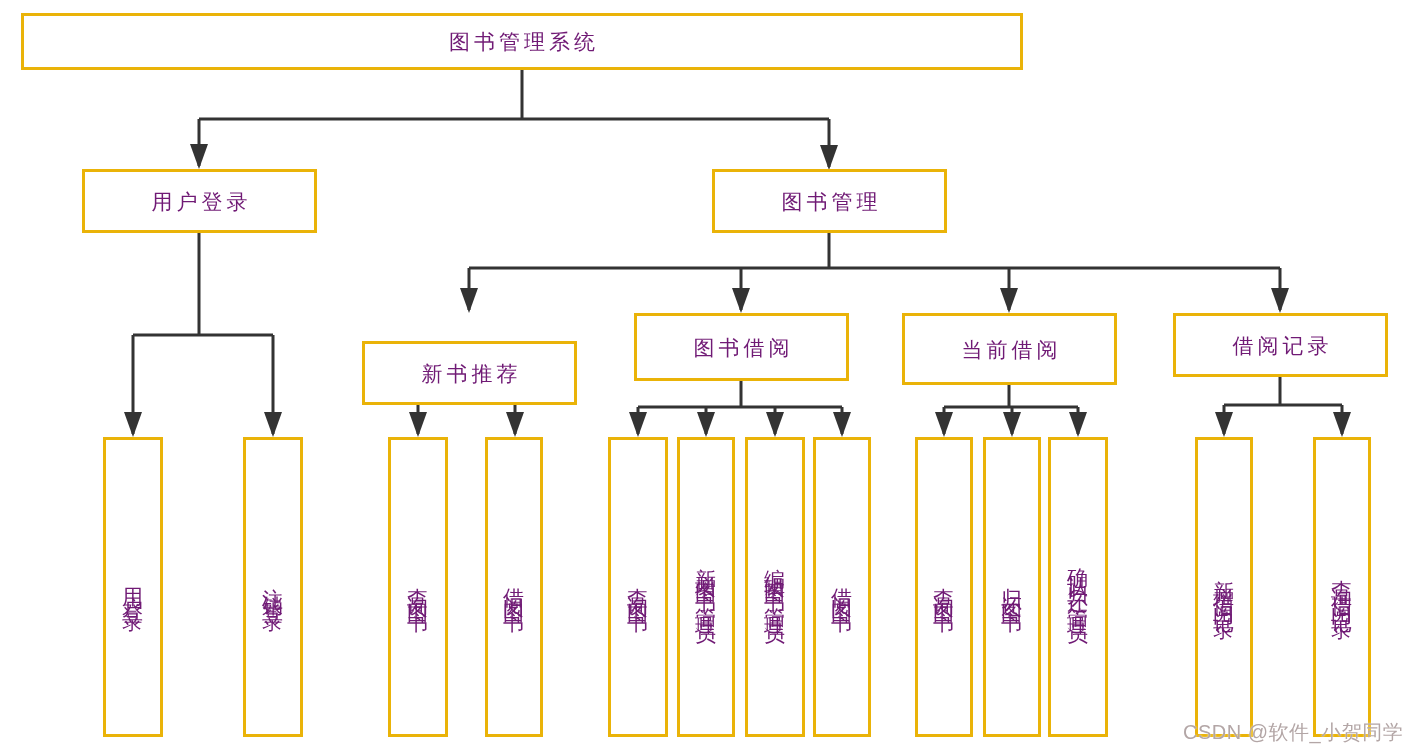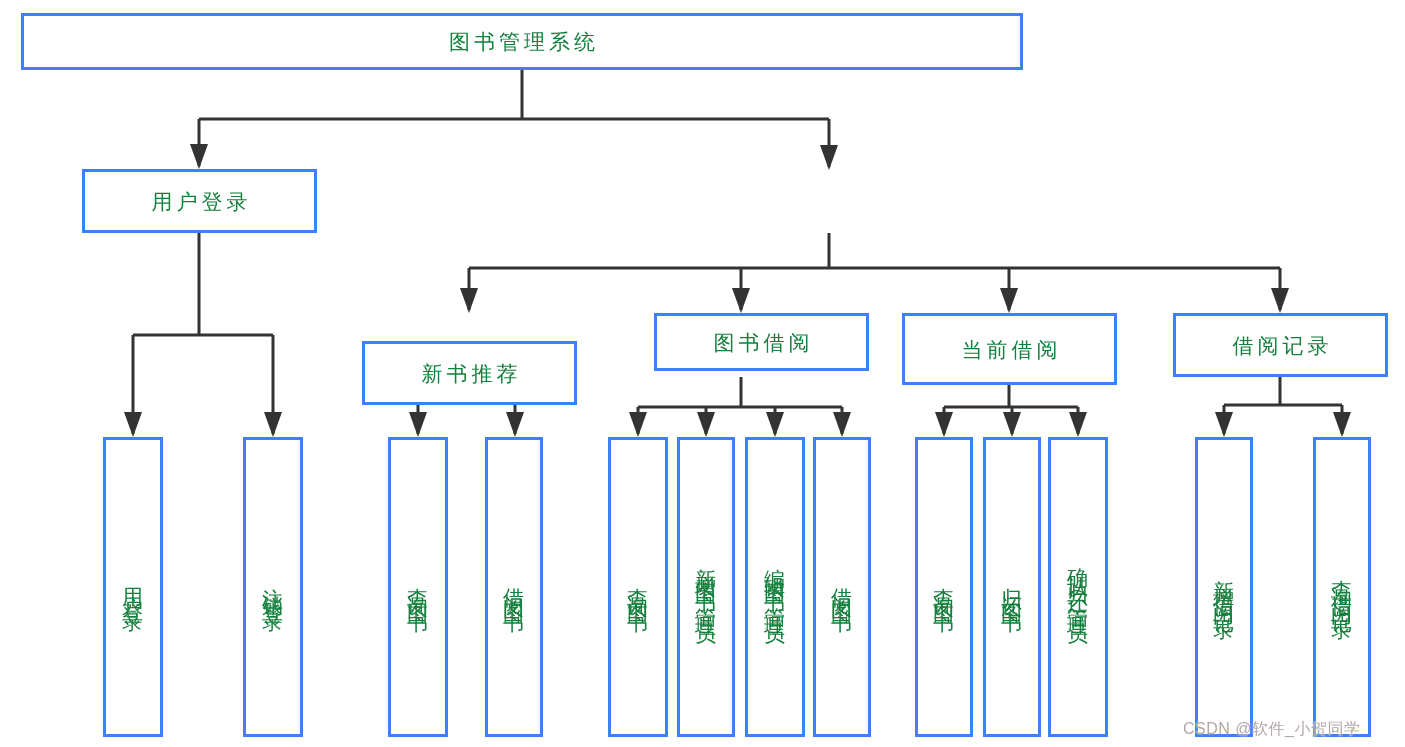--- a/index.html
+++ b/index.html
@@ -13,40 +13,40 @@
   }
   .wires {
     position: absolute;
     left: 0; top: 0;
     width: 1405px; height: 747px;
   }
   .node {
     position: absolute;
     box-sizing: border-box;
     background: #ffffff;
-    border: 3px solid #3b82f6;
-    color: #15803d;
+    border: 3px solid #eab308;
+    color: #701a75;
     display: flex;
     align-items: center;
     justify-content: center;
     font-size: 21px;
     line-height: 1;
   }
   .node.h { letter-spacing: 4px; text-indent: 4px; }
   .node.v {
     writing-mode: vertical-rl;
     text-orientation: mixed;
     letter-spacing: 8px;
     font-size: 21px;
   }
   .watermark {
     position: absolute;
     left: 1183px;
     top: 719px;
-    font-size: 16px;
+    font-size: 20px;
     letter-spacing: 0.5px;
     color: #b3a6a6;
     text-shadow: 0 0 2px rgba(255,255,255,0.9);
     white-space: nowrap;
     z-index: 5;
   }
 </style>
 </head>
 <body>
 
@@ -88,23 +88,24 @@
       <polygon points="1003,412 1021,412 1012,437"></polygon>
       <polygon points="1069,412 1087,412 1078,437"></polygon>
       <polygon points="1215,412 1233,412 1224,437"></polygon>
       <polygon points="1333,412 1351,412 1342,437"></polygon>
     </g>
   </svg>
 
   <div class="node h" style="left:21px; top:13px; width:1002px; height:57px;">图书管理系统</div>
 
   <div class="node h" style="left:82px; top:169px; width:235px; height:64px;">用户登录</div>
+  <div class="node h" style="left:712px; top:169px; width:235px; height:64px;">图书管理</div>
 
   <div class="node h" style="left:362px; top:313px; width:215px; height:64px;margin-top:28px;">新书推荐</div>
-  <div class="node h" style="left:634px; top:313px; width:215px; height:58px;margin-left:20px;">图书借阅</div>
+  <div class="node h" style="left:634px; top:313px; width:215px; height:68px;">图书借阅</div>
   <div class="node h" style="left:902px; top:313px; width:215px; height:72px;">当前借阅</div>
   <div class="node h" style="left:1173px; top:313px; width:215px; height:64px;">借阅记录</div>
 
   <div class="node v" style="left:103px; top:437px; width:60px; height:300px;">用户登录</div>
   <div class="node v" style="left:243px; top:437px; width:60px; height:300px;">注销登录</div>
 
   <div class="node v" style="left:388px; top:437px; width:60px; height:300px;">查询图书</div>
   <div class="node v" style="left:485px; top:437px; width:58px; height:300px;">借阅图书</div>
 
   <div class="node v" style="left:608px; top:437px; width:60px; height:300px;">查询图书</div>

